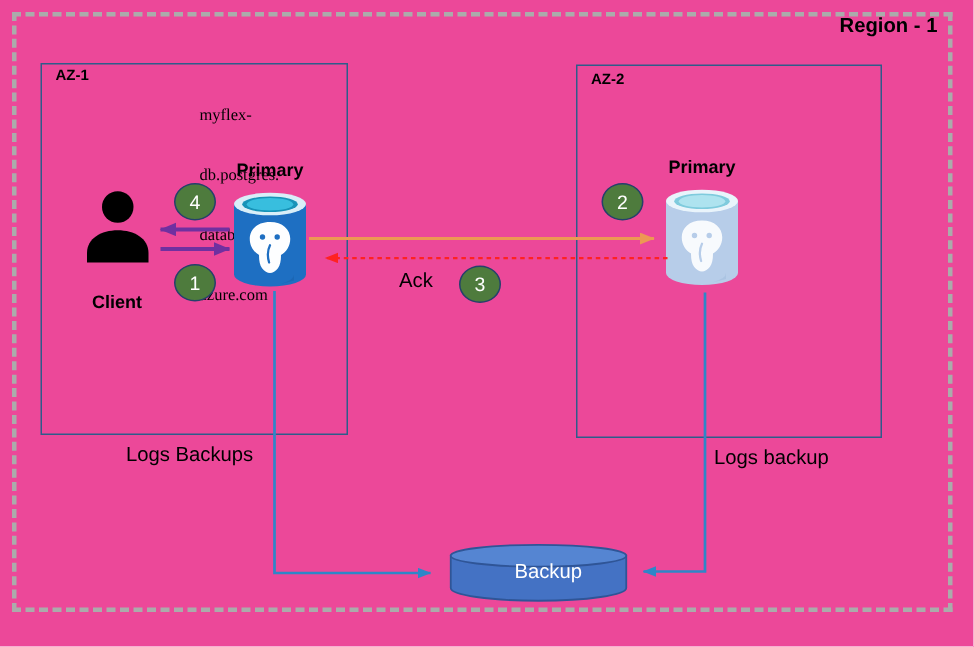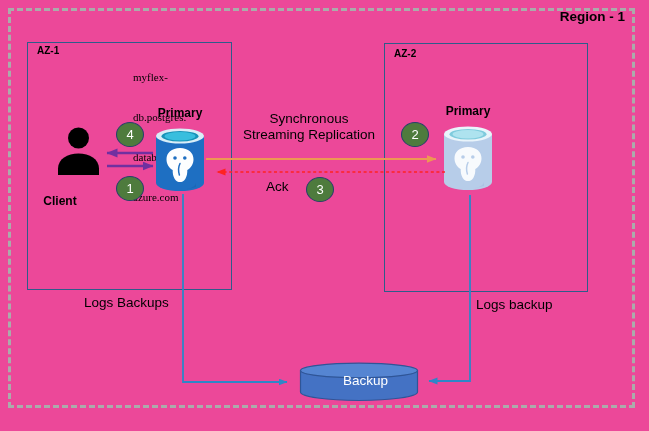--- a/index.html
+++ b/index.html
@@ -26,21 +26,21 @@
   
   .hostname{
     left:133px;top:44px;font-family:Liberation Serif, serif;
     font-size:11px;line-height:13.4px;white-space:pre;
   }
   .hostname span{display:block;}
   
   .node-label{font-weight:bold;font-size:12px;text-align:center;white-space:nowrap;}
   .primary-label{left:145px;top:106px;width:70px;}
   .standby-label{left:433px;top:104px;width:70px;}
-  .client-label{left:24px;top:194px;width:72px;text-align:center;}
+  .client-label{left:42px;top:194px;width:72px;text-align:center;}
   
   .client-icon{left:55px;top:127px;width:47px;height:49px;}
   .primary-node{left:155px;top:127px;width:50px;height:66px;}
   .standby-node{left:443px;top:125px;width:50px;height:67px;}
   .backup-node{left:299px;top:362px;width:120px;height:40px;}
   .backup-label{
     left:299px;top:373px;width:133px;text-align:center;color:#fff;
     font-size:13.5px;white-space:nowrap;
   }
   
@@ -120,24 +120,20 @@
   </div>
 
   <div class="abs backup-node">
     <svg width="120" height="40" viewBox="0 0 120 40">
       <path d="M1.5 8.5 V30 a58.5 8.5 0 0 0 117 0 V8.5 Z" fill="#4472c4" stroke="#2f5597" stroke-width="1.2"></path>
       <ellipse cx="60" cy="8.5" rx="58.5" ry="7.3" fill="#5585d2" stroke="#2f5597" stroke-width="1.2"></ellipse>
     </svg>
   </div>
   <div class="abs backup-label">Backup</div>
 
-  <div class="abs flow-text sync-label">
-    <span>Synchronous</span><br>
-    <span>Streaming Replication</span>
-  </div>
   <div class="abs flow-text ack-label">Ack</div>
   <div class="abs flow-text daily-backups-label">Logs Backups</div>
   <div class="abs flow-text logs-backup-label">Logs backup</div>
 
   <div class="abs badge badge-1">
       <span>1</span>
     </div>
   <div class="abs badge badge-2">
       <span>2</span>
     </div>

